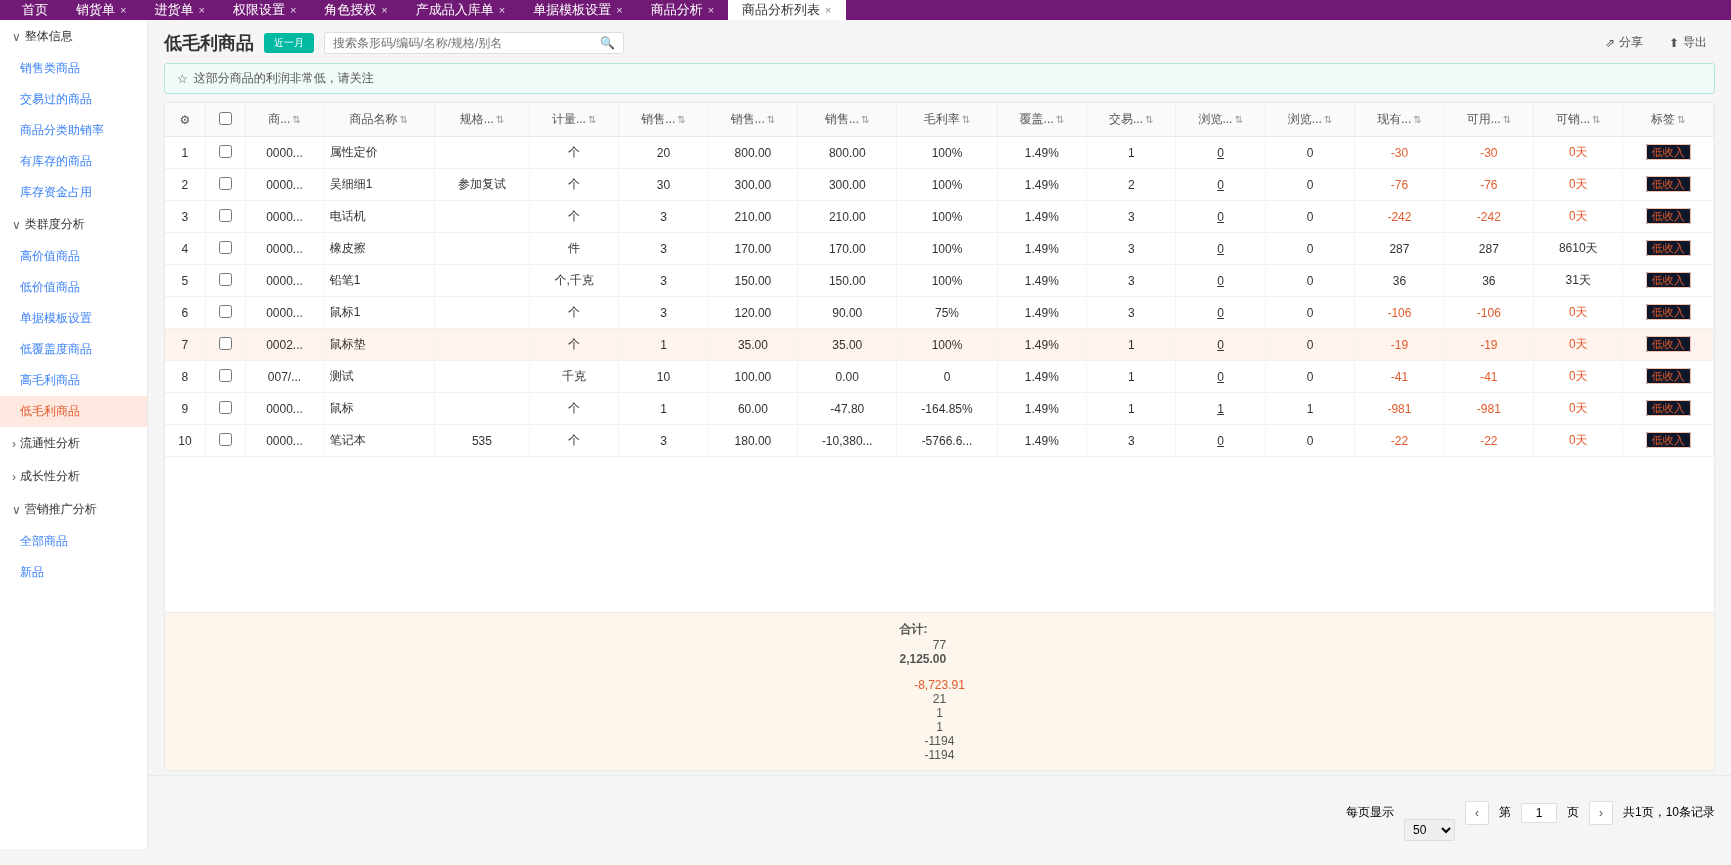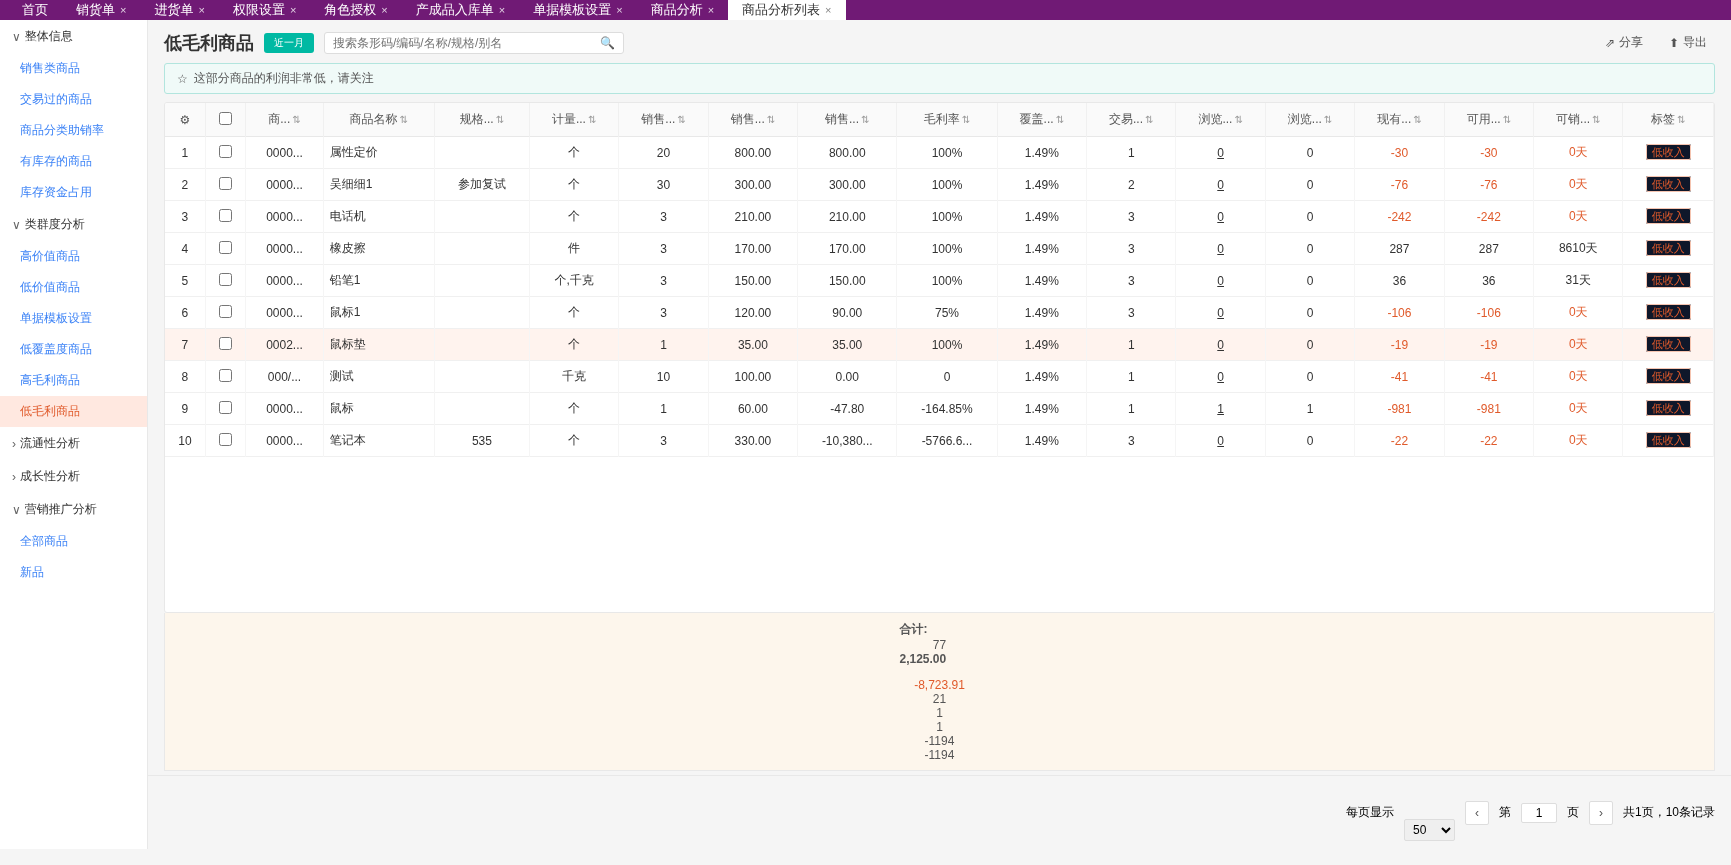--- a/index.html
+++ b/index.html
@@ -473,21 +473,21 @@
               <td><span class="zero-link">0</span></td>
               <td>0</td>
               <td class="red-text">-19</td>
               <td class="red-text">-19</td>
               <td class="red-text">0天</td>
               <td><span class="tag-low-income">低收入</span></td>
             </tr>
             <tr>
               <td>8</td>
               <td><input type="checkbox" style=""></td>
-              <td>000/...</td>
+              <td>007/...</td>
               <td class="text-left">测试</td>
               <td></td>
               <td>千克</td>
               <td>10</td>
               <td>100.00</td>
               <td>0.00</td>
               <td>0</td>
               <td>1.49%</td>
               <td>1</td>
               <td><span class="zero-link">0</span></td>
@@ -518,21 +518,21 @@
               <td><span class="tag-low-income">低收入</span></td>
             </tr>
             <tr>
               <td>10</td>
               <td><input type="checkbox" style=""></td>
               <td>0000...</td>
               <td class="text-left">笔记本</td>
               <td>535</td>
               <td>个</td>
               <td>3</td>
-              <td>330.00</td>
+              <td>180.00</td>
               <td>-10,380...</td>
               <td>-5766.6...</td>
               <td>1.49%</td>
               <td>3</td>
               <td><span class="zero-link">0</span></td>
               <td>0</td>
               <td class="red-text">-22</td>
               <td class="red-text">-22</td>
               <td class="red-text">0天</td>
               <td><span class="tag-low-income">低收入</span></td>

